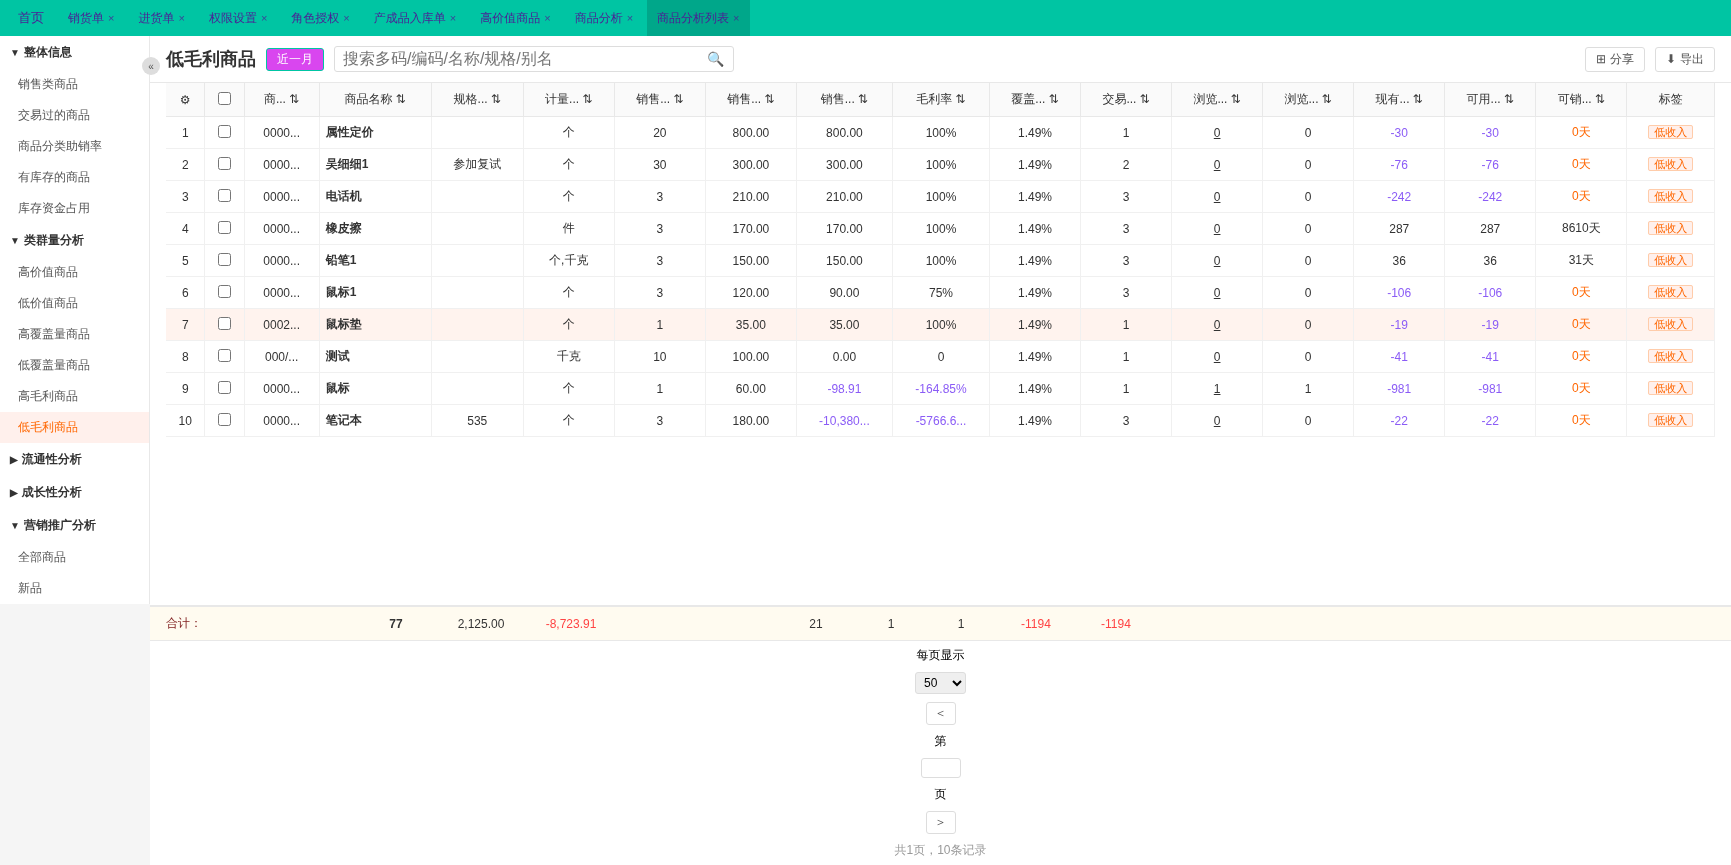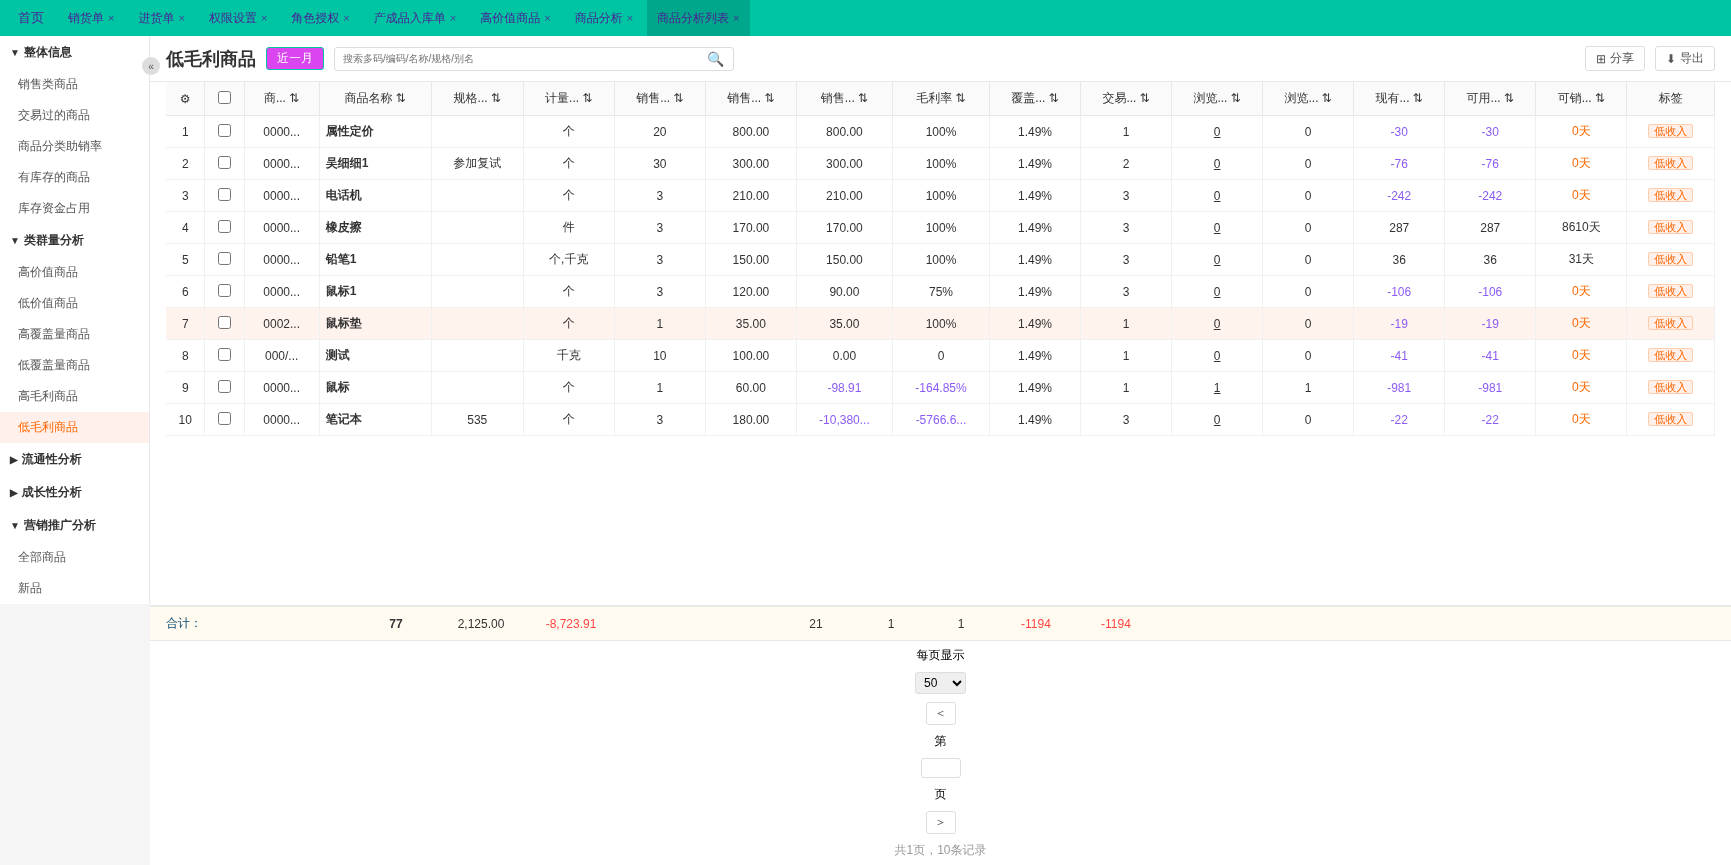--- a/index.html
+++ b/index.html
@@ -192,21 +192,21 @@
     
     .footer-total {
       background: #fffbf0;
       border-top: 2px solid #e8e8e8;
       display: flex;
       align-items: center;
       padding: 8px 16px;
       font-size: 12px;
     }
     .footer-total-label {
-      color: #0c4a6e;
+      color: #7f1d1d;
       width: 70px;
       flex-shrink: 0;
     }
 
     
     .pagination-bar {
       display: flex;
       align-items: center;
       justify-content: flex-end;
       padding: 6px 16px;
@@ -343,21 +343,21 @@
 
     <div class="collapse-btn" style="position:absolute; right:-10px; top:30px; z-index:10; width:18px; height:18px; background:#ddd; border-radius:50%; display:flex; align-items:center; justify-content:center; font-size:10px; color:#555; cursor:pointer;">«</div>
   </div>
 
   <div class="content">
 
     <div class="content-header">
       <span class="page-title">低毛利商品</span>
       <button class="filter-btn active">近一月</button>
       <div class="search-box">
-        <input type="text" style="font-size: 10px;" placeholder="搜索多码/编码/名称/规格/别名">
+        <input type="text" style="font-size: 16px;" placeholder="搜索多码/编码/名称/规格/别名">
         <span class="search-icon">🔍</span>
       </div>
       <div class="header-actions">
         <button class="action-btn">
           <span>⊞</span>
           <span>分享</span>
         </button>
         <button class="action-btn">
           <span>⬇</span>
           <span>导出</span>

